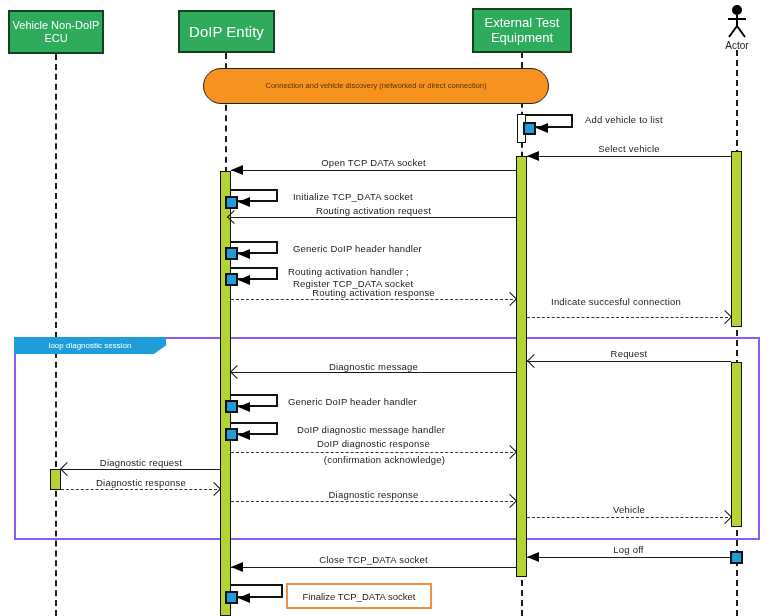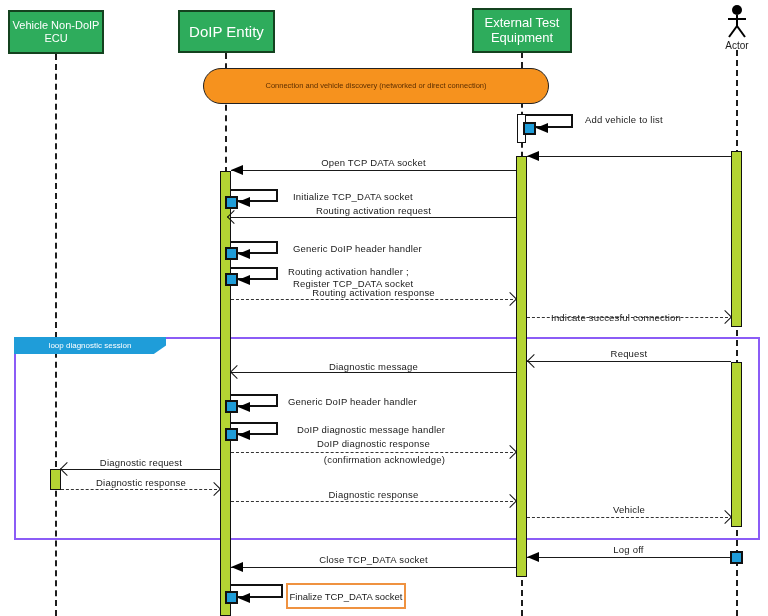--- a/index.html
+++ b/index.html
@@ -78,20 +78,21 @@
   <div class="act" style="left:220px;top:171px;width:11px;height:445px;"></div>
   <div class="act" style="left:731px;top:151px;width:11px;height:176px;"></div>
   <div class="act" style="left:731px;top:362px;width:11px;height:165px;"></div>
   <div class="act" style="left:50px;top:469px;width:11px;height:21px;"></div>
 
   <div class="selfmsg" style="left:526px;top:114px;width:47px;height:14px;"></div>
   <div class="bsq" style="left:523px;top:122px;"></div>
   <div class="tri-left" style="left:536px;top:123px;"></div>
   <div class="mlbl left" style="left:585px;top:114px;">Add vehicle to list</div>
 
+  <div class="mlbl" style="left:527px;top:143px;width:204px;">Select vehicle</div>
   <div class="mline" style="left:527px;top:156px;width:204px;"></div>
   <div class="tri-left" style="left:527px;top:151px;"></div>
 
   <div class="mlbl" style="left:231px;top:157px;width:285px;">Open TCP DATA socket</div>
   <div class="mline" style="left:231px;top:170px;width:285px;"></div>
   <div class="tri-left" style="left:231px;top:165px;"></div>
 
   <div class="selfmsg" style="left:231px;top:189px;width:47px;height:13px;"></div>
   <div class="bsq" style="left:225px;top:196px;"></div>
   <div class="tri-left" style="left:238px;top:197px;"></div>
@@ -109,21 +110,21 @@
   <div class="selfmsg" style="left:231px;top:267px;width:47px;height:13px;"></div>
   <div class="bsq" style="left:225px;top:273px;"></div>
   <div class="tri-left" style="left:238px;top:275px;"></div>
   <div class="mlbl left" style="left:288px;top:266px;">Routing activation handler ;</div>
   <div class="mlbl left" style="left:293px;top:278px;">Register TCP_DATA socket</div>
 
   <div class="mlbl" style="left:231px;top:287px;width:285px;">Routing activation response</div>
   <div class="mline dash" style="left:231px;top:299px;width:282px;"></div>
   <div class="chev-right" style="left:505px;top:294px;"></div>
 
-  <div class="mlbl" style="left:527px;top:312px;width:178px;">Indicate succesful connection</div>
+  <div class="mlbl" style="left:527px;top:296px;width:178px;">Indicate succesful connection</div>
   <div class="mline dash" style="left:527px;top:317px;width:201px;"></div>
   <div class="chev-right" style="left:720px;top:312px;"></div>
 
   <div class="mlbl" style="left:527px;top:348px;width:204px;">Request</div>
   <div class="mline" style="left:527px;top:361px;width:204px;"></div>
   <div class="chev-left" style="left:529px;top:356px;"></div>
 
   <div class="mlbl" style="left:231px;top:361px;width:285px;">Diagnostic message</div>
   <div class="mline" style="left:231px;top:372px;width:285px;"></div>
   <div class="chev-left" style="left:232px;top:367px;"></div>
@@ -164,17 +165,17 @@
   <div class="tri-left" style="left:527px;top:552px;"></div>
   <div class="bsq" style="left:730px;top:551px;"></div>
 
   <div class="mlbl" style="left:231px;top:554px;width:285px;">Close TCP_DATA socket</div>
   <div class="mline" style="left:231px;top:567px;width:285px;"></div>
   <div class="tri-left" style="left:231px;top:562px;"></div>
 
   <div class="selfmsg" style="left:231px;top:584px;width:52px;height:14px;"></div>
   <div class="bsq" style="left:225px;top:591px;"></div>
   <div class="tri-left" style="left:238px;top:593px;"></div>
-  <div class="finbox" style="left:286px;top:583px;width:120px;height:26px;text-align:right;">
+  <div class="finbox" style="left:286px;top:583px;width:146px;height:26px;text-align:right;">
     <span>Finalize TCP_DATA socket</span>
   </div>
 
 </div>
 
 </body></html>

